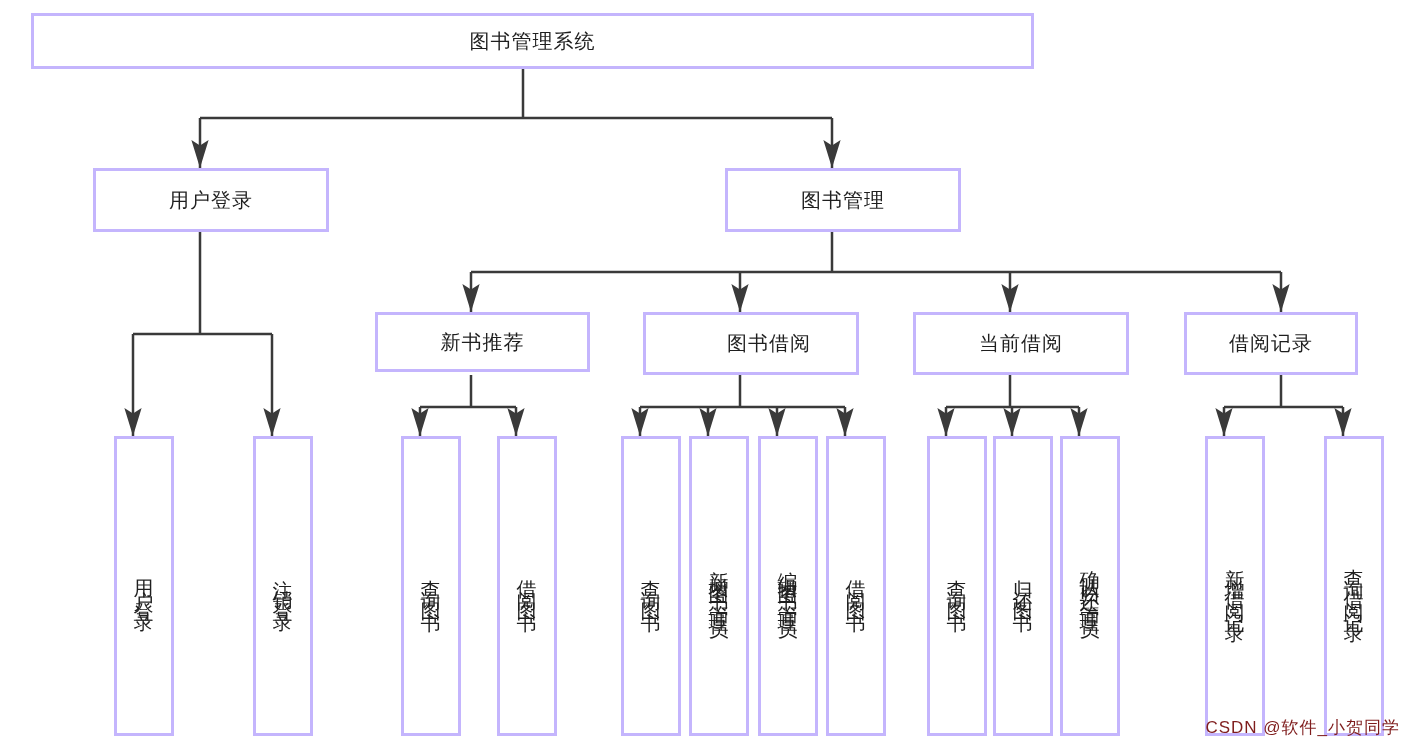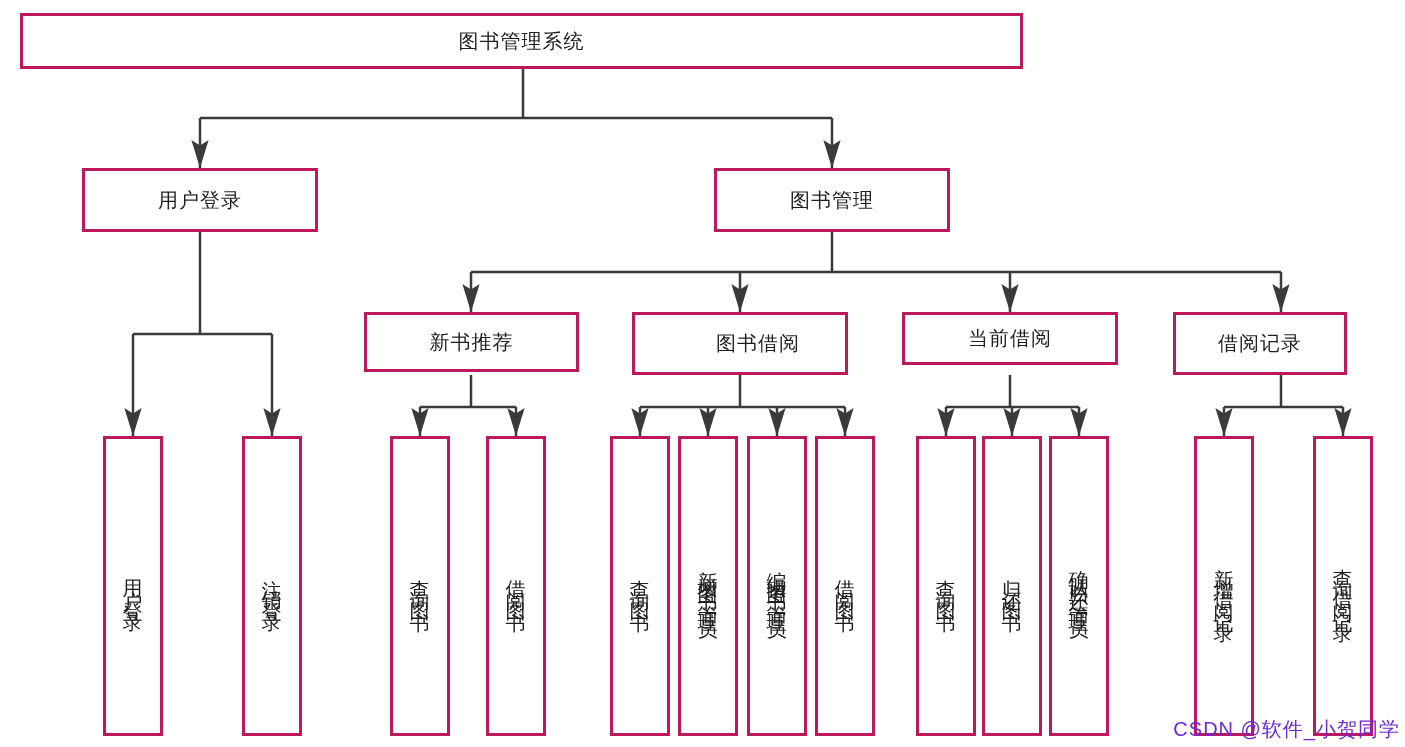--- a/index.html
+++ b/index.html
@@ -13,26 +13,27 @@
   }
   svg.connectors {
     position: absolute;
     left: 0; top: 0;
     width: 1405px; height: 747px;
     pointer-events: none;
   }
   .node {
     position: absolute;
     box-sizing: border-box;
-    border: 3px solid #be185d;
+    border: 3px solid #c4b5fd;
     background: #ffffff;
     display: flex;
     align-items: center;
     justify-content: center;
     color: #1f1f1f;
+    margin-left: 11px;
   }
   .node .label {
     font-size: 20px;
     letter-spacing: 1px;
     white-space: nowrap;
   }
   .leaf {
     width: 60px;
     top: 436px;
     height: 300px;
@@ -44,22 +45,22 @@
     letter-spacing: 11px;
     line-height: 1;
   }
   .leaf.long .vtext {
     letter-spacing: 7px;
   }
   .watermark {
     position: absolute;
     top: 716px;
     right: 5px;
-    font-size: 20px;
-    color: #6d28d9;
+    font-size: 17px;
+    color: #7f1d1d;
     letter-spacing: 1px;
     white-space: nowrap;
   }
 </style>
 </head>
 <body>
 
 <div class="canvas">
 
   <svg class="connectors" viewBox="0 0 1405 747">
@@ -110,21 +111,21 @@
   <div class="node" style="left:714px; top:168px; width:236px; height:64px;">
     <span class="label">图书管理</span>
   </div>
 
   <div class="node" style="left:364px; top:312px; width:215px; height:60px;">
     <span class="label">新书推荐</span>
   </div>
   <div class="node" style="left:632px; top:312px; width:216px; height:63px;padding-left:36px;">
     <span class="label">图书借阅</span>
   </div>
-  <div class="node" style="left:902px; top:312px; width:216px; height:53px;">
+  <div class="node" style="left:902px; top:312px; width:216px; height:63px;">
     <span class="label">当前借阅</span>
   </div>
   <div class="node" style="left:1173px; top:312px; width:174px; height:63px;">
     <span class="label">借阅记录</span>
   </div>
 
   <div class="node leaf" style="left:103px;">
     <span class="vtext">用户登录</span>
   </div>
   <div class="node leaf" style="left:242px;">

